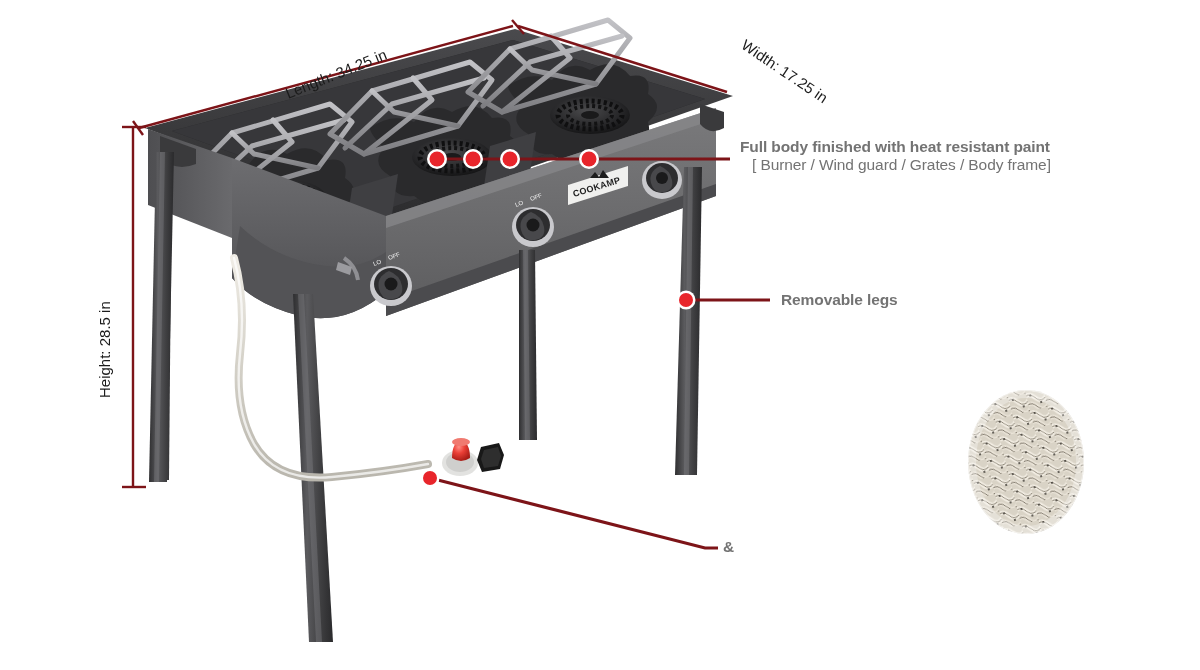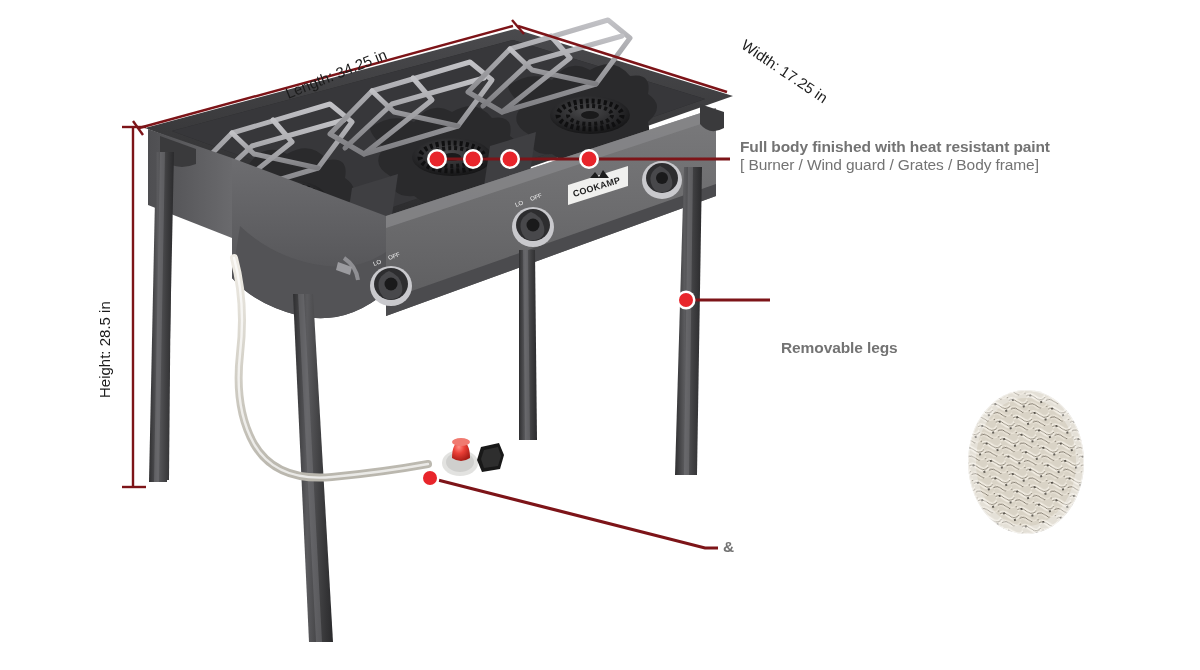--- a/index.html
+++ b/index.html
@@ -33,23 +33,24 @@
   }
   .ct-bold {
     font-weight: bold;
     font-size: 15.5px;
     letter-spacing: -0.1px;
   }
   .ct-light {
     font-weight: normal;
     font-size: 15.5px;
     letter-spacing: -0.1px;
+    margin-left: 12px;
   }
   #txt-paint   { left: 740px; top: 138px; }
-  #txt-legs    { left: 781px; top: 291px; margin-top: 48px; }
+  #txt-legs    { left: 781px; top: 291px; }
   #txt-reg     { left: 723px; top: 538px; text-align: center; }
   #txt-reg .ct-bold { display: block; }
   .dim-label {
     position: absolute;
     color: #1b1b1b;
     font-size: 15px;
     font-weight: normal;
     white-space: nowrap;
     transform-origin: 0 0;
   }

